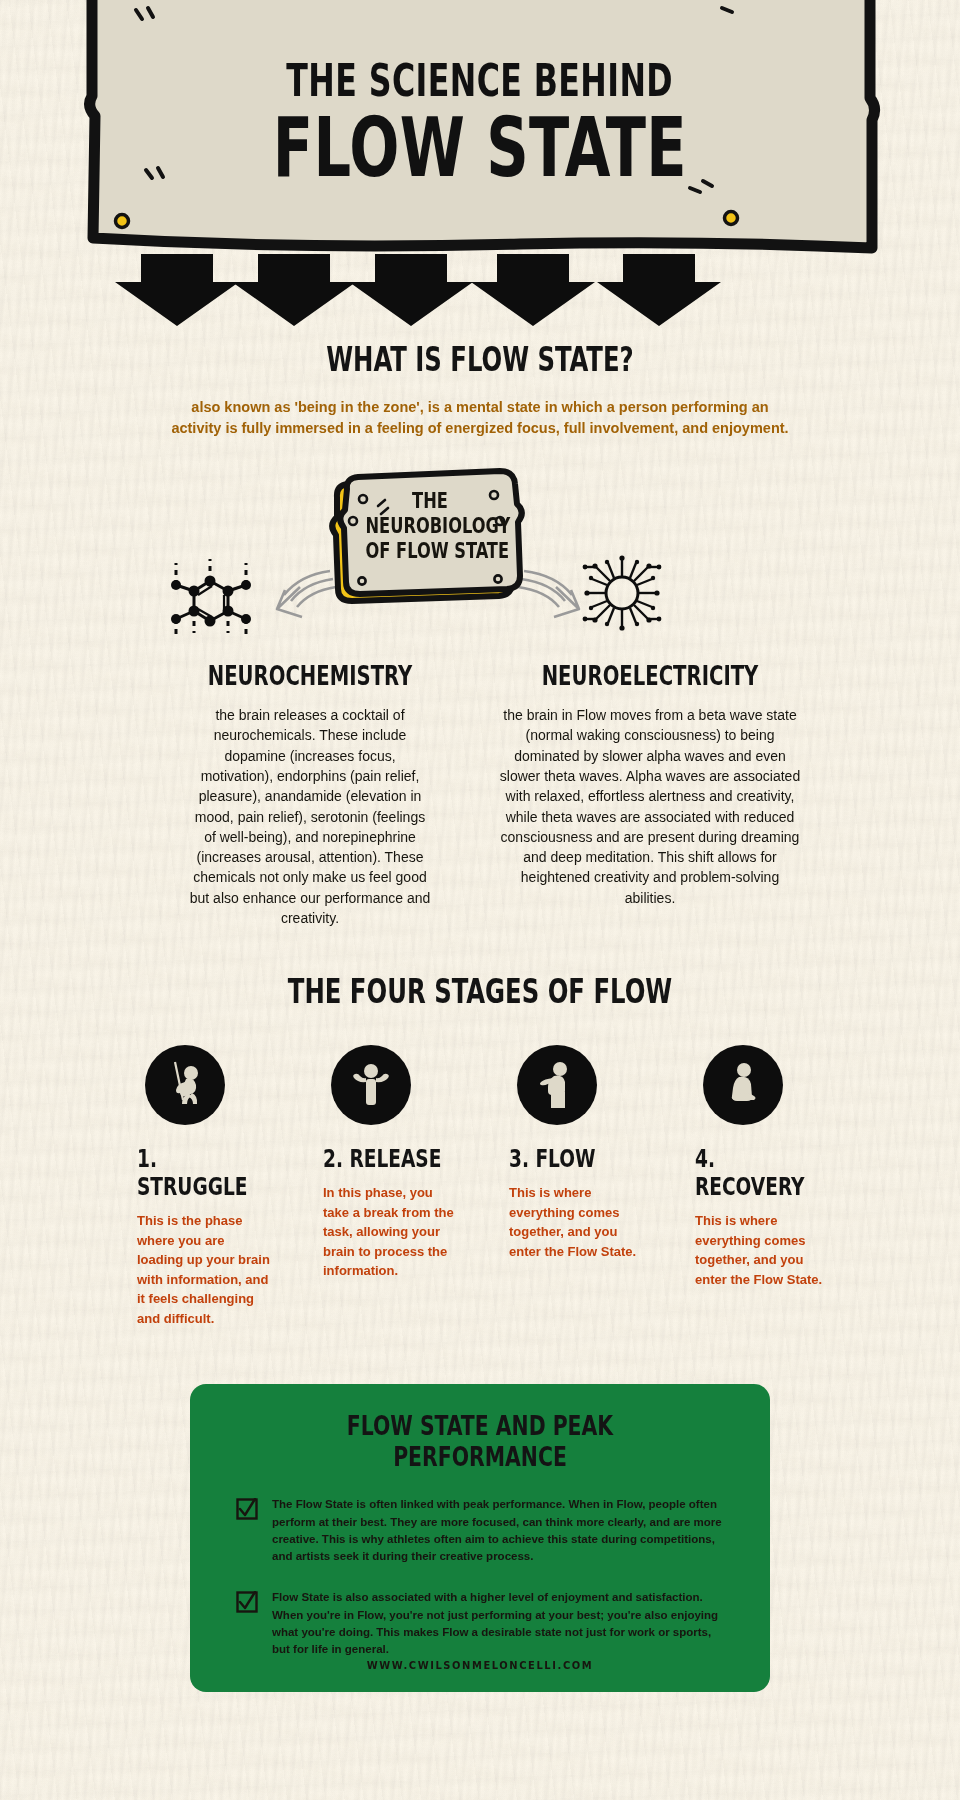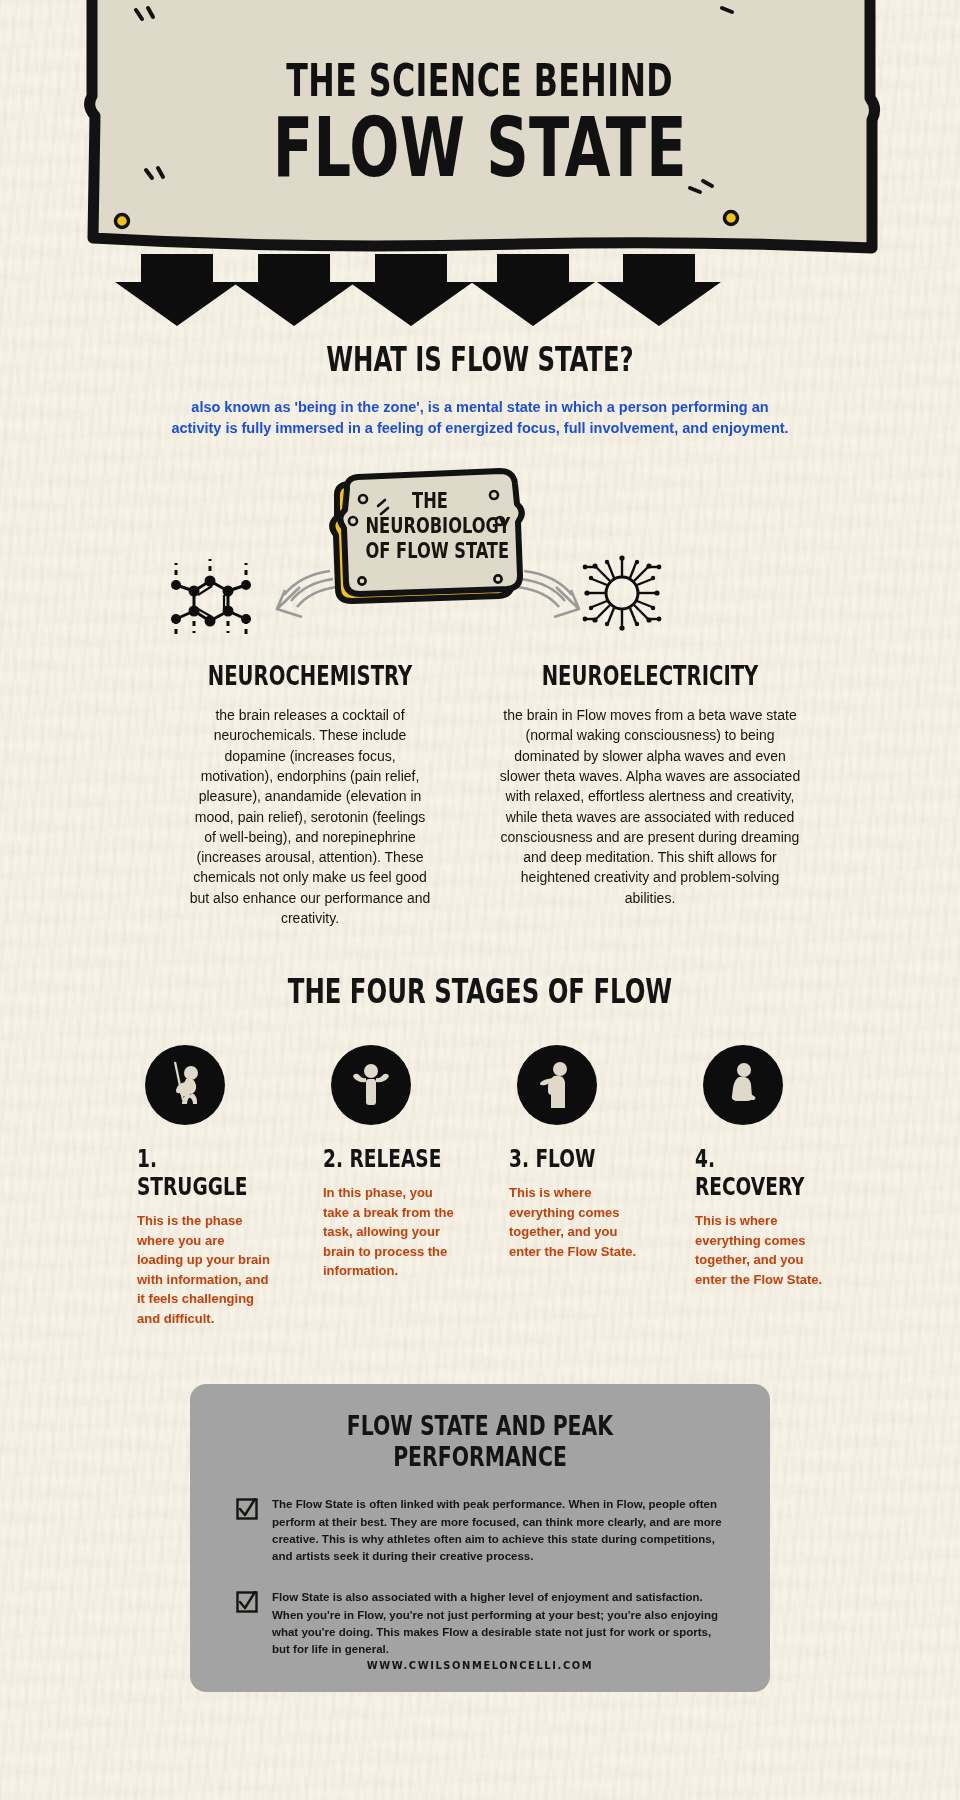--- a/index.html
+++ b/index.html
@@ -43,21 +43,21 @@
 
   
   .sec-head{
     text-align:center;font-size:33px;color:#141414;
     font-family:"Liberation Sans Narrow","DejaVu Sans Condensed","Liberation Sans",sans-serif;
     font-weight:bold;transform:scaleX(.82);
   }
   #what-is-section{margin-top:14px;}
   #intro-paragraph{
     width:620px;margin:18px auto 0;text-align:center;
-    font-size:14.5px;font-weight:bold;line-height:1.45;color:#1d4ed8;
+    font-size:14.5px;font-weight:bold;line-height:1.45;color:#a16207;
   }
 
   
   #neuro-stage{position:relative;width:956px;height:190px;margin-top:20px;}
   #neuro-stage svg{position:absolute;left:0;top:0;}
   #badge-text{
     position:absolute;left:355px;top:30px;width:150px;text-align:center;
     font-family:"Liberation Sans Narrow","DejaVu Sans Condensed","Liberation Sans",sans-serif;
     font-weight:bold;color:#17150f;font-size:21px;line-height:1.2;transform:scaleX(.86);
   }
@@ -83,21 +83,21 @@
   .stage-icon{width:80px;height:80px;border-radius:50%;background:#0d0d0d;
     display:flex;align-items:center;justify-content:center;margin-left:8px;}
   .stage-label{
     margin-top:20px;font-family:"Liberation Sans Narrow","DejaVu Sans Condensed","Liberation Sans",sans-serif;
     font-weight:bold;font-size:24px;color:#141414;transform:scaleX(.86);transform-origin:left center;
   }
   .stage-desc{margin-top:10px;font-size:13px;font-weight:bold;line-height:1.5;color:#c2410c;width:134px;}
 
   
   #peak-box{
-    width:580px;margin:56px auto 0;background:#a3a3a3;border-radius:16px;
+    width:580px;margin:56px auto 0;background:#15803d;border-radius:16px;
     padding:26px 46px 34px;
   }
   #peak-title{
     text-align:center;font-family:"Liberation Sans Narrow","DejaVu Sans Condensed","Liberation Sans",sans-serif;
     font-weight:bold;font-size:27px;color:#141414;transform:scaleX(.84);
   }
   .check-row{display:flex;gap:14px;margin-top:24px;align-items:flex-start;}
   .check-box{flex:0 0 auto;margin-top:2px;}
   .check-text{font-size:11.5px;font-weight:bold;line-height:1.5;color:#17150f;}
 

